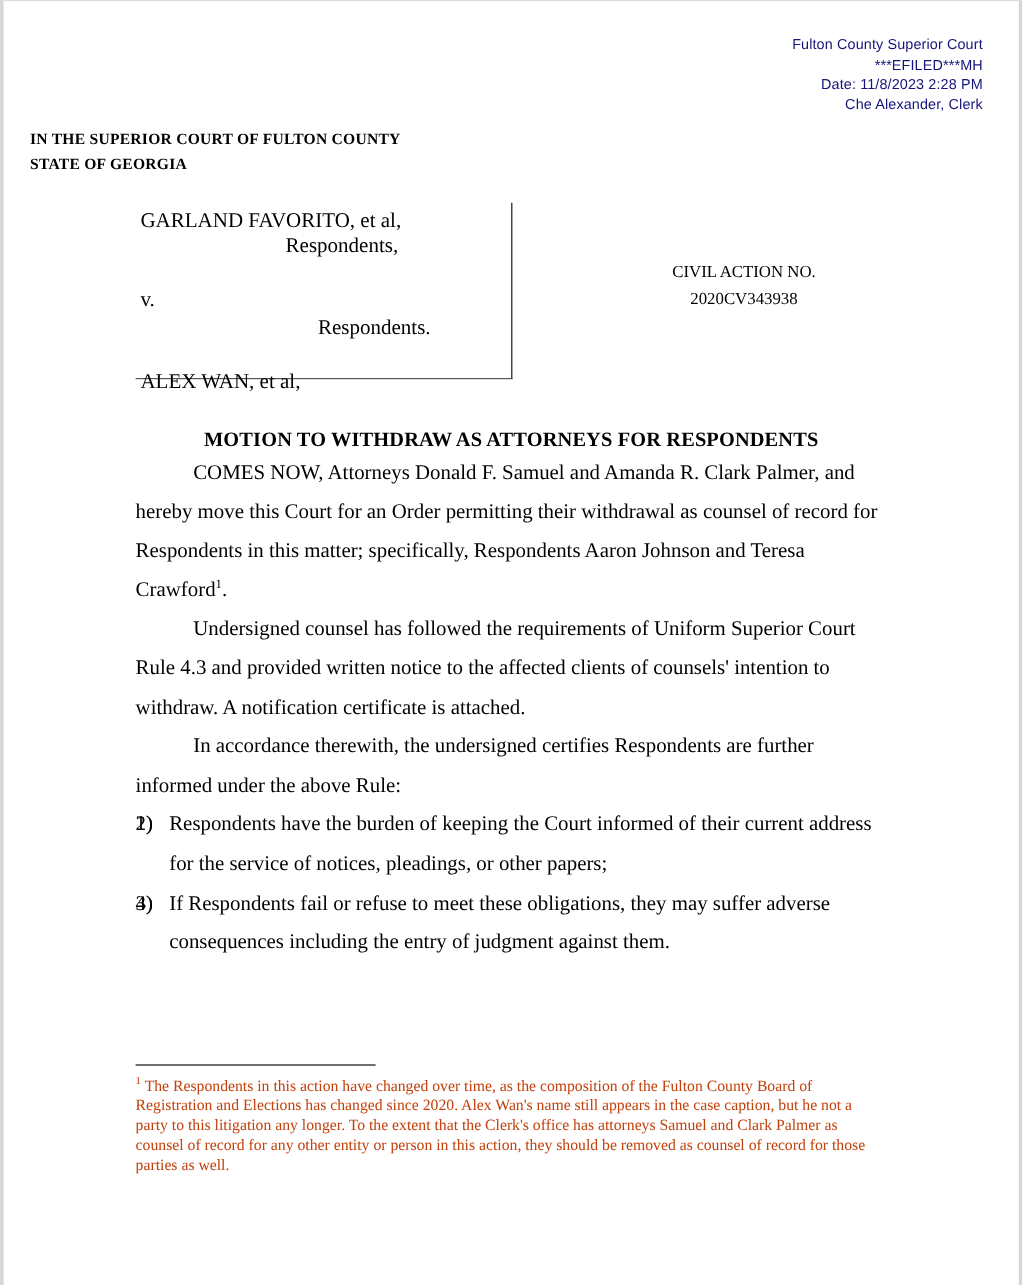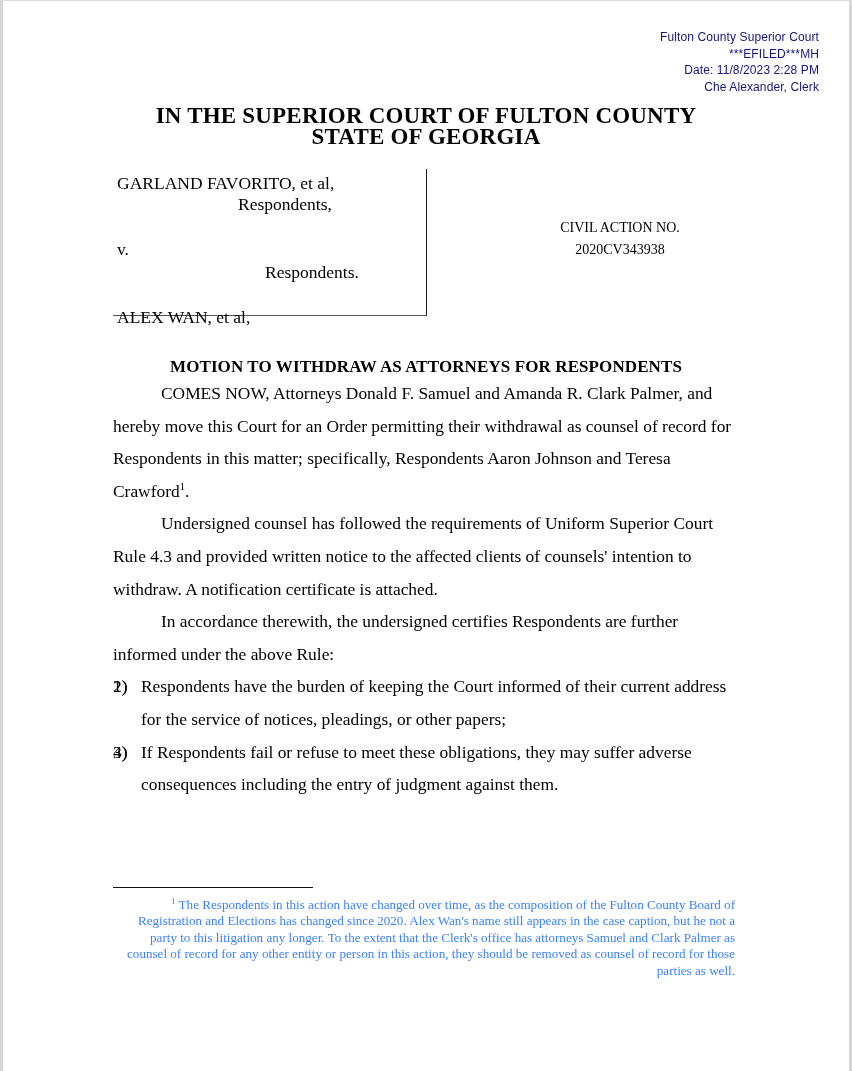--- a/index.html
+++ b/index.html
@@ -42,23 +42,22 @@
     font-family: "Liberation Sans", sans-serif;
     font-size: 12px;
     line-height: 16.6px;
     color: #15157a;
     letter-spacing: 0.1px;
   }
 
   
   .court-heading {
     margin-top: 90px;
-    text-align: center;
     font-weight: bold;
-    font-size: 23px;
+    font-size: 13px;
     line-height: 21px;
     letter-spacing: 0.2px;
     color: #000;
   }
 
   
   .caption-wrap {
     position: relative;
     margin-top: 22px;
     height: 152px;
@@ -145,22 +144,22 @@
   }
   .footnote-rule {
     width: 200px;
     height: 0;
     border-top: 1.4px solid #111;
     margin-bottom: 9px;
   }
   .footnote-text {
     font-size: 13.1px;
     line-height: 16.4px;
-    text-align: right;
-    color: #3b82f6;
+    text-align: left;
+    color: #c2410c;
   }
   .footnote-text sup.fnmark {
     font-size: 9px;
     vertical-align: super;
     line-height: 0;
   }
 </style>
 </head>
 <body>
 

